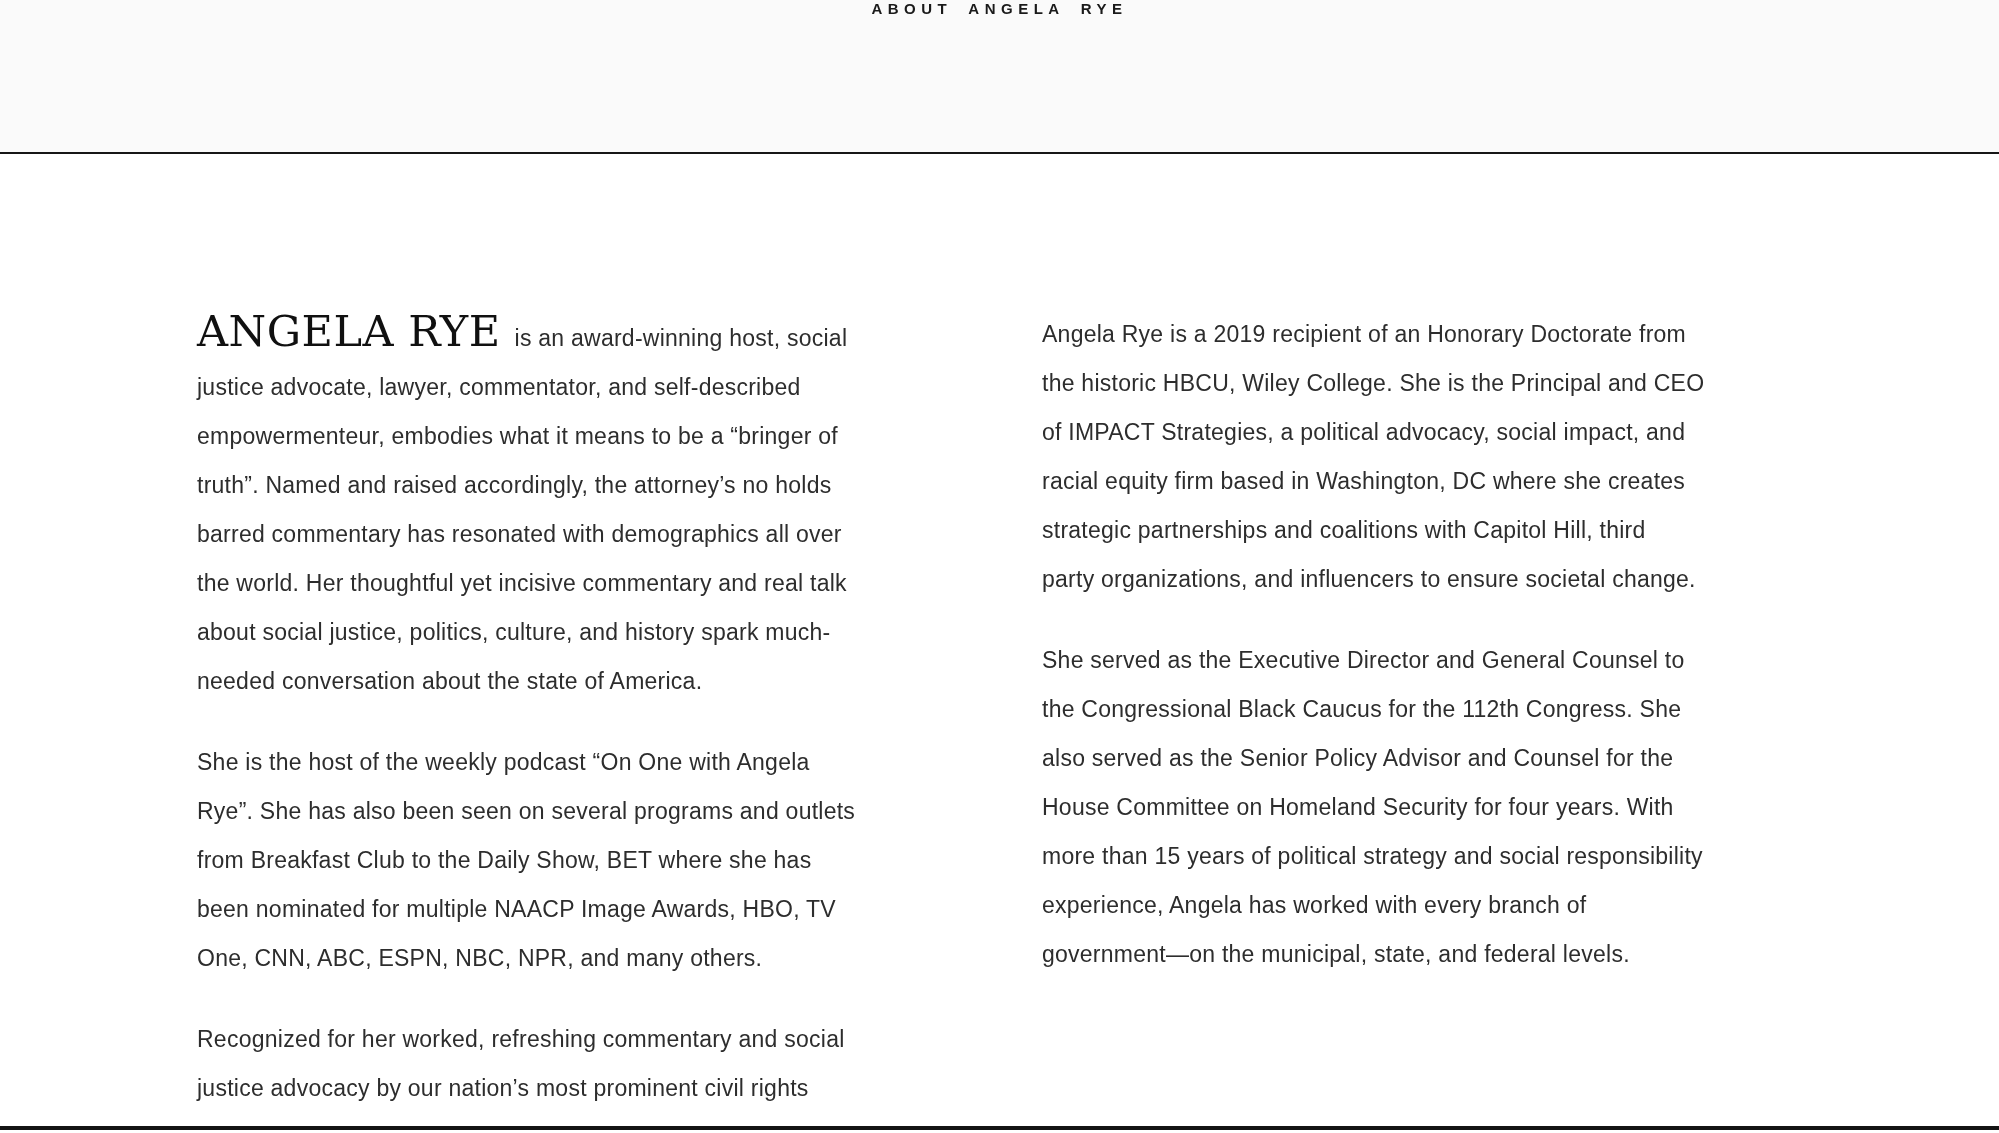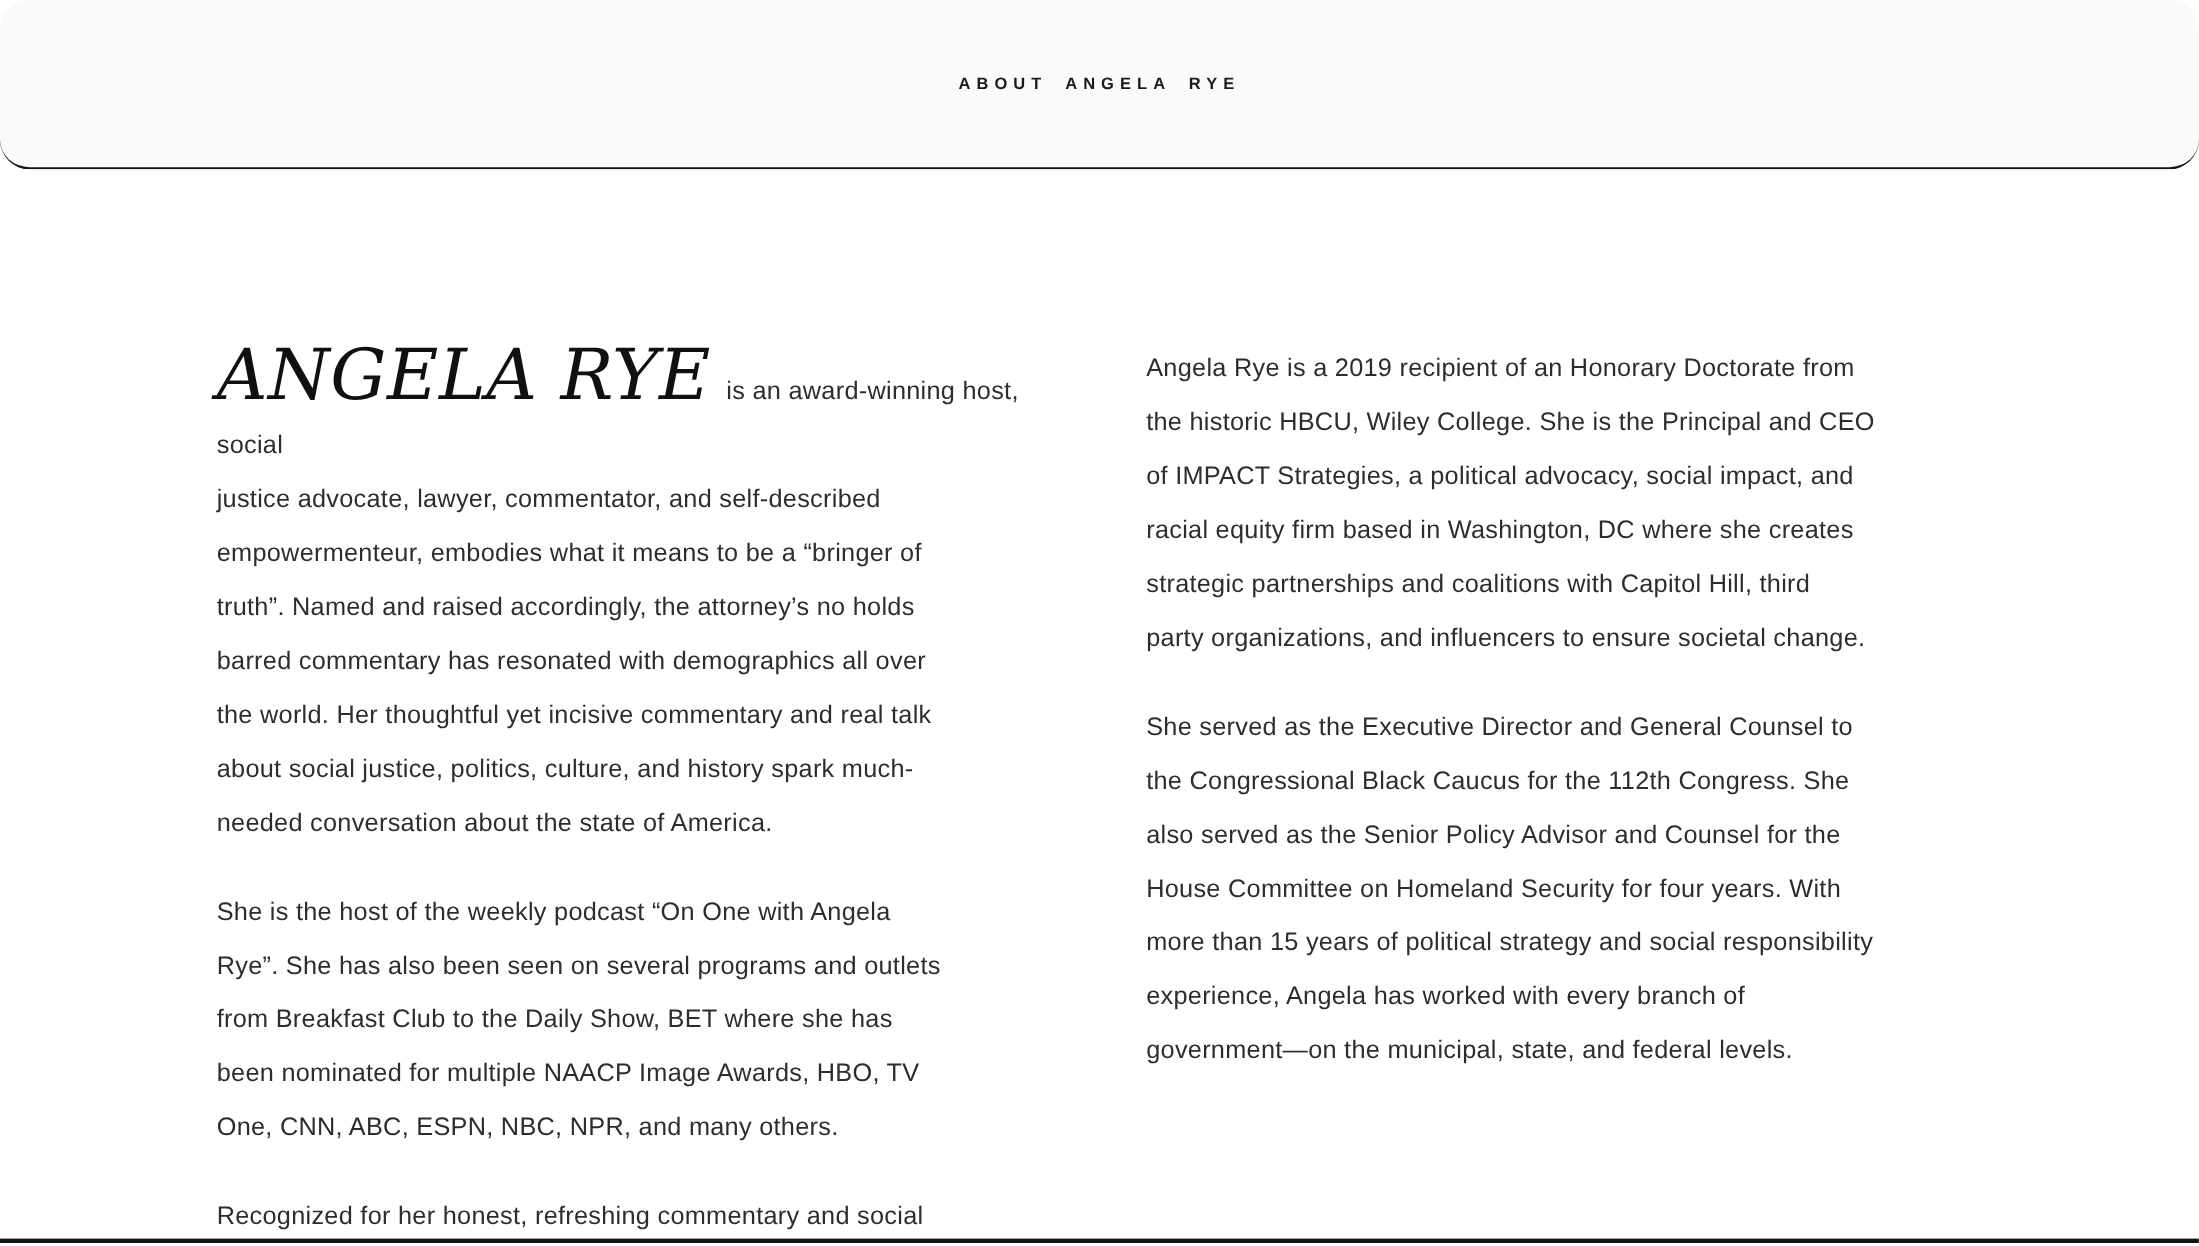--- a/index.html
+++ b/index.html
@@ -15,24 +15,23 @@
     position: relative;
     width: 1999px;
     height: 1133px;
     background: #ffffff;
   }
   .header {
     height: 154px;
     background: #fafafa;
     border-bottom: 2px solid #161616;
     display: flex;
-    align-items: center;
+    align-items: flex-start;
     justify-content: center;
     box-sizing: border-box;
-    border-radius: 27px;
   }
   .header-label {
     font-size: 15px;
     font-weight: 700;
     letter-spacing: 5.5px;
     word-spacing: 7px;
     color: #1a1a1a;
     text-transform: uppercase;
   }
   .columns {
@@ -46,23 +45,22 @@
   p.bio {
     margin: 0 0 32px 0;
     font-size: 23px;
     line-height: 49px;
     letter-spacing: 0.25px;
     color: #2d2d2d;
     white-space: pre-line;
   }
   .bio-heading {
     font-family: "DejaVu Serif", serif;
-    font-style: italic;
     font-weight: 400;
-    font-size: 64px;
+    font-size: 43px;
     line-height: 1;
     letter-spacing: 0.5px;
     color: #101010;
     margin-right: 14px;
     text-align: center;
   }
   .section-divider {
     position: absolute;
     left: 0;
     right: 0;
@@ -88,21 +86,21 @@
 truth”. Named and raised accordingly, the attorney’s no holds
 barred commentary has resonated with demographics all over
 the world. Her thoughtful yet incisive commentary and real talk
 about social justice, politics, culture, and history spark much-
 needed conversation about the state of America.</span></p>
         <p class="bio">She is the host of the weekly podcast “On One with Angela
 Rye”. She has also been seen on several programs and outlets
 from Breakfast Club to the Daily Show, BET where she has
 been nominated for multiple NAACP Image Awards, HBO, TV
 One, CNN, ABC, ESPN, NBC, NPR, and many others.</p>
-        <p class="bio">Recognized for her honest, refreshing commentary and social
+        <p class="bio">Recognized for her worked, refreshing commentary and social
 justice advocacy by our nation’s most prominent civil rights</p>
       </div>
     <div class="col-right">
         <p class="bio">Angela Rye is a 2019 recipient of an Honorary Doctorate from
 the historic HBCU, Wiley College. She is the Principal and CEO
 of IMPACT Strategies, a political advocacy, social impact, and
 racial equity firm based in Washington, DC where she creates
 strategic partnerships and coalitions with Capitol Hill, third
 party organizations, and influencers to ensure societal change.</p>
         <p class="bio">She served as the Executive Director and General Counsel to

